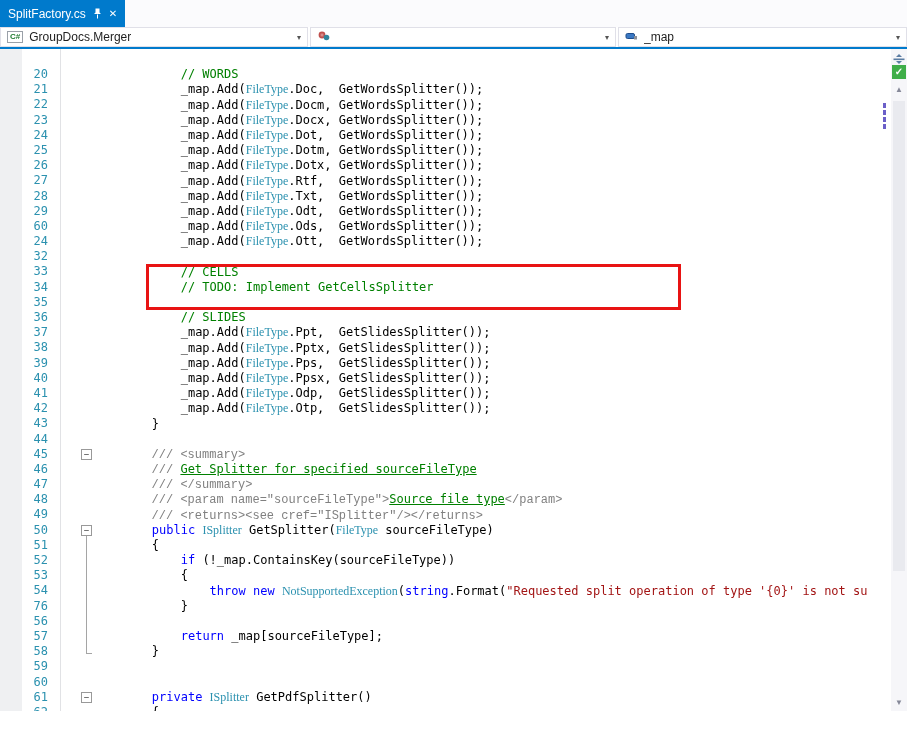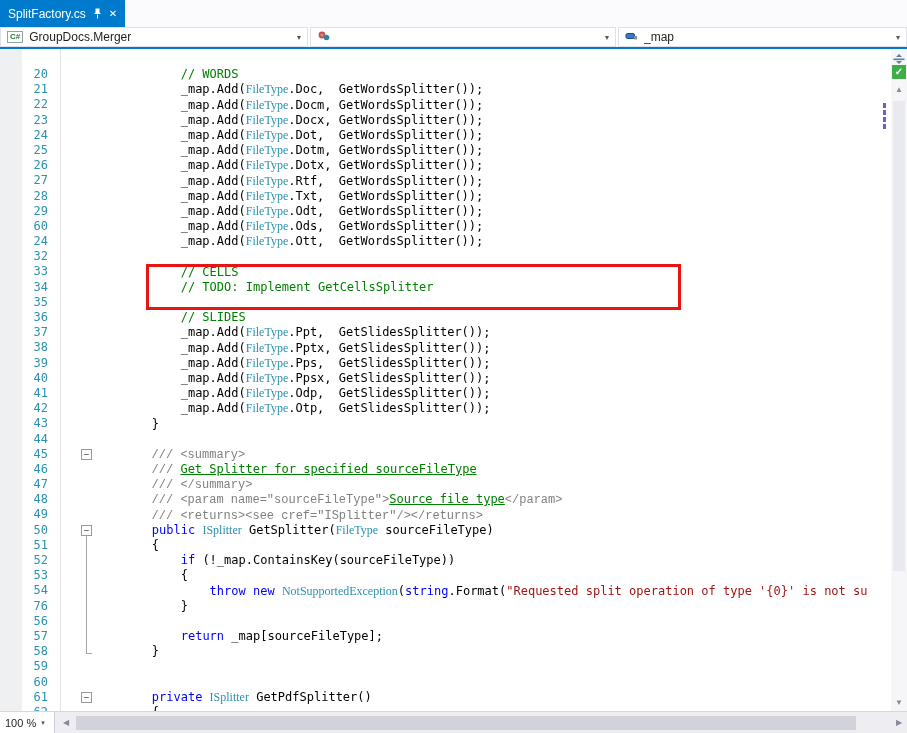--- a/index.html
+++ b/index.html
@@ -194,23 +194,14 @@
     <div id="vs-thumb"></div>
     <div id="vs-marks">
       <i></i>
         <i></i>
         <i></i>
         <i></i>
     </div>
     <div id="vs-down">▼</div>
   </div>
 
-  <div id="hscroll">
-    <div id="zoom">
-      <span>100 %</span>
-      <span class="zoom-arrow">▾</span>
-    </div>
-    <div id="hs-left">◀</div>
-    <div id="hs-thumb"></div>
-    <div id="hs-right">▶</div>
-  </div>
 
 </div>
 
 </body></html>

